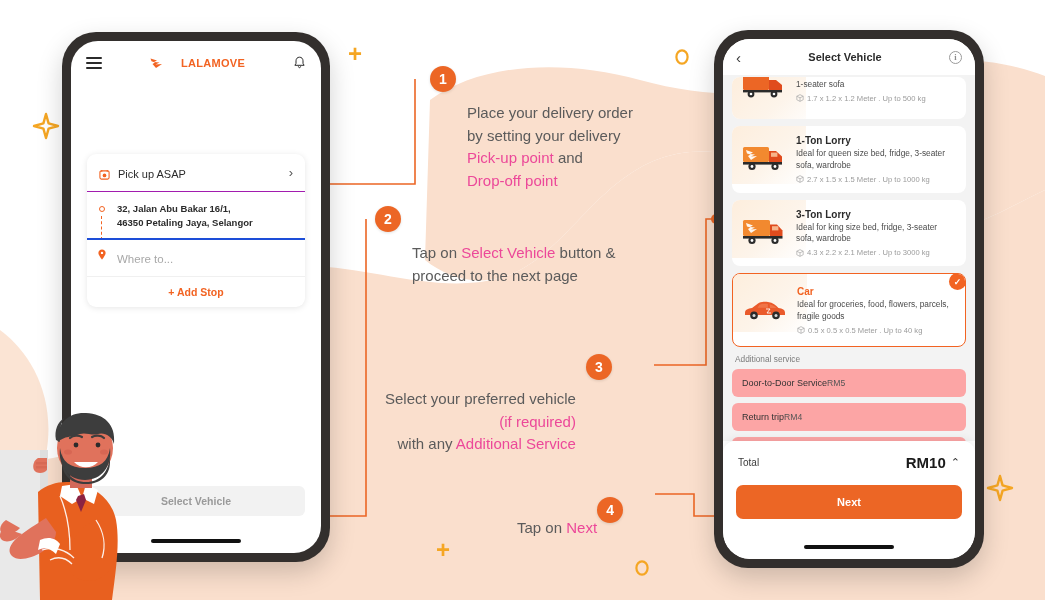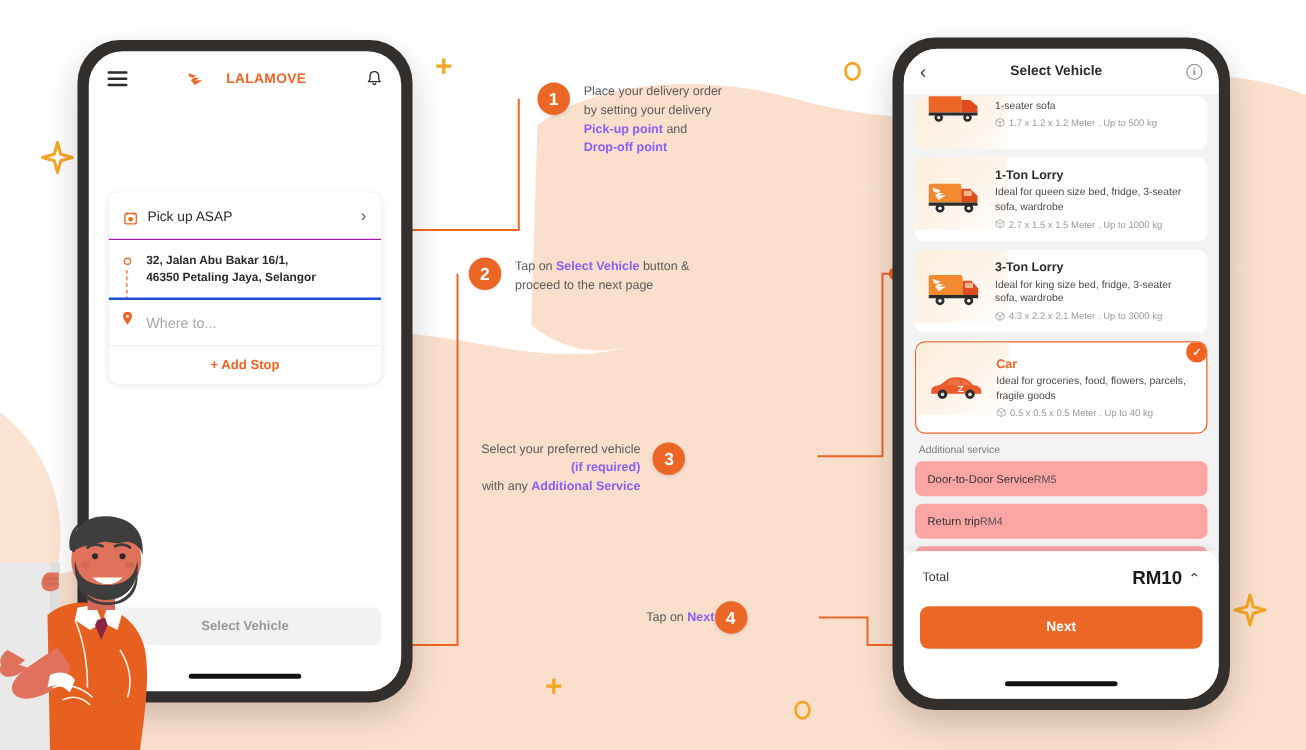--- a/index.html
+++ b/index.html
@@ -211,22 +211,22 @@
   
   .ann { position: absolute; }
   .badge {
     width: 26px; height: 26px; border-radius: 50%;
     background: #ec6625; color: #fff;
     display: flex; align-items: center; justify-content: center;
     font-size: 14px; font-weight: 700;
     flex: 0 0 26px;
     box-shadow: 0 1px 3px rgba(0,0,0,.12);
   }
-  .ann-text { font-size: 10px; line-height: 1.5; color: #5b5b5b; }
-  .ann-text b { color: #8b5cf6; font-weight: 700; }
+  .ann-text { font-size: 15px; line-height: 1.5; color: #5b5b5b; margin-top: 36px; }
+  .ann-text b { color: #ec4899; font-weight: 400; }
 
   #ann1 { left: 430px; top: 66px; display: flex; gap: 11px; align-items: flex-start; }
   #ann2 { left: 375px; top: 206px; display: flex; gap: 11px; align-items: flex-start; }
   #ann3 { left: 385px; top: 352px; display: flex; gap: 10px; align-items: flex-start; }
   #ann3 .ann-text { text-align: right; }
   #ann4 { left: 517px; top: 481px; display: flex; align-items: center; }
 
   .svg-lines { position: absolute; left:0; top:0; width:1045px; height:600px; pointer-events:none; }
 </style>
 </head>

